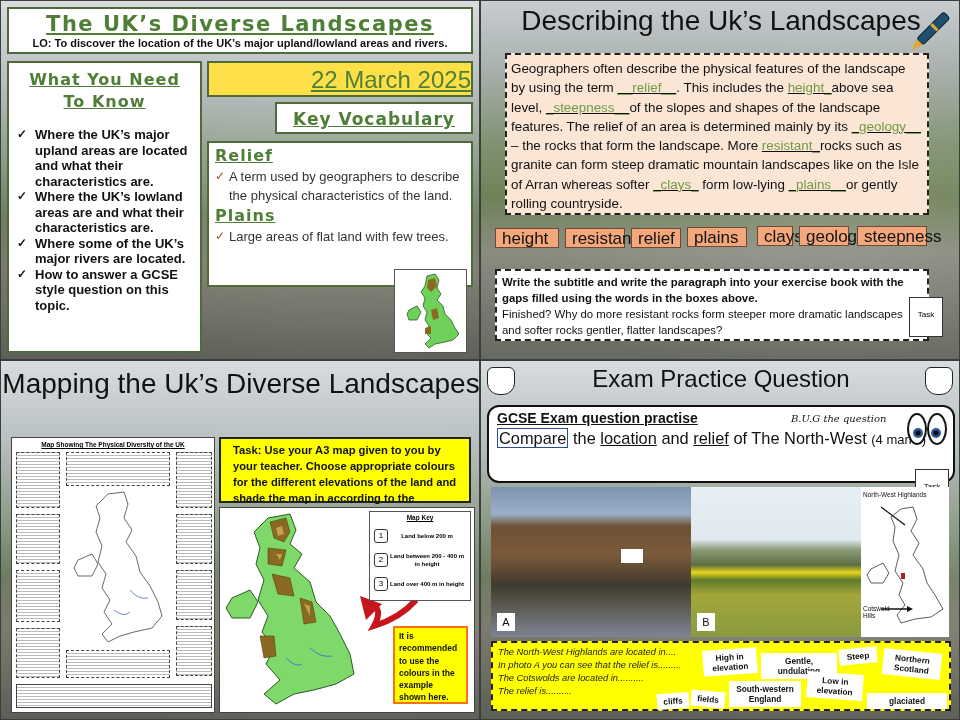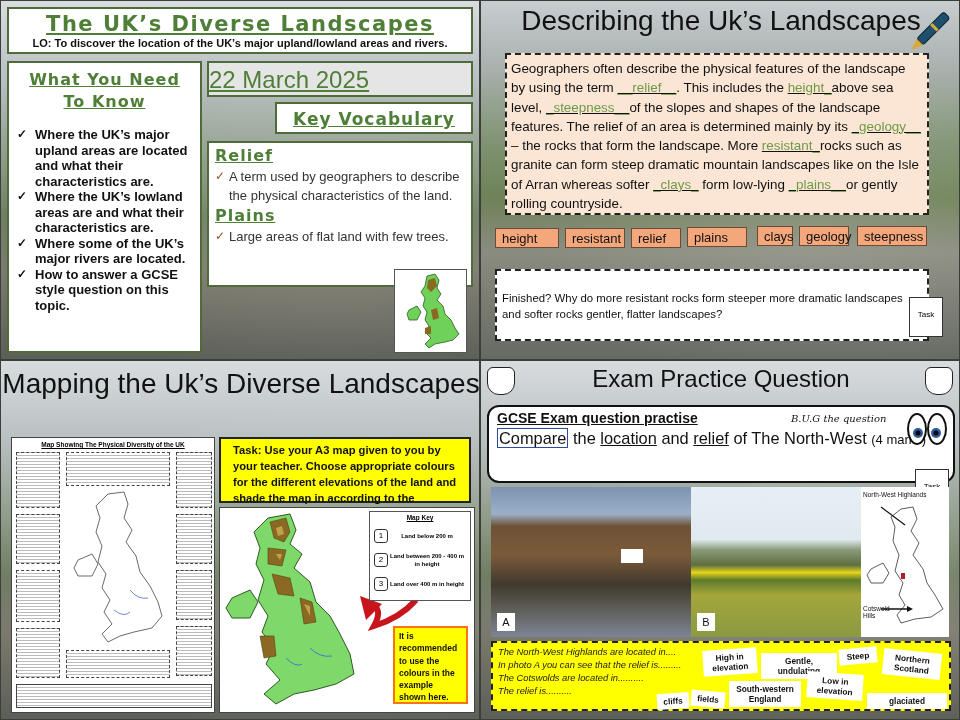--- a/index.html
+++ b/index.html
@@ -13,37 +13,37 @@
 
   
   .title-box { position:absolute; left:6px; top:6px; width:466px; height:47px; background:#fff; border:2px solid #4f6b3a; text-align:center; }
   .title-box .t { font-family:"DejaVu Sans", sans-serif; font-weight:bold; color:#4f7f36; font-size:21px; letter-spacing:1.5px; text-decoration:underline; line-height:26px; margin-top:2px; }
   .title-box .lo { font-size:11px; font-weight:bold; color:#111; }
   .wyntk { position:absolute; left:6px; top:60px; width:195px; height:292px; background:#fff; border:2px solid #4f6b3a; padding:6px 6px; }
   .wyntk h2 { font-family:"DejaVu Sans", sans-serif; color:#4f7f36; font-size:16px; text-align:center; text-decoration:underline; letter-spacing:1px; line-height:22px; }
   .wyntk ul { list-style:none; margin-top:14px; }
   .wyntk li { font-size:13px; font-weight:bold; color:#111; line-height:15.5px; padding-left:20px; position:relative; }
   .wyntk li::before { content:"\2713"; position:absolute; left:2px; top:0; font-size:12px; }
-  .date-box { position:absolute; left:206px; top:60px; width:266px; height:36px; background:#e5e5e5; border:2px solid #4f6b3a; text-align:left; }
+  .date-box { position:absolute; left:206px; top:60px; width:266px; height:36px; background:#fde047; border:2px solid #4f6b3a; text-align:right; }
   .date-box span { font-size:24px; color:#4f7f36; text-decoration:underline; line-height:34px; }
   .kv-box { position:absolute; left:274px; top:101px; width:198px; height:32px; background:#fff; border:2px solid #4f6b3a; text-align:center; }
   .kv-box span { font-family:"DejaVu Sans", sans-serif; font-weight:bold; color:#4f7f36; font-size:17px; letter-spacing:1px; text-decoration:underline; line-height:30px; }
   .vocab { position:absolute; left:206px; top:140px; width:266px; height:146px; background:#fff; border:2px solid #4f6b3a; padding:2px 6px; }
   .vocab h3 { font-family:"DejaVu Sans", sans-serif; font-weight:bold; color:#4f7f36; font-size:16px; text-decoration:underline; letter-spacing:1px; line-height:22px; }
   .vocab p { font-size:13px; color:#333; line-height:19px; padding-left:14px; position:relative; }
   .vocab p::before { content:"\2713"; color:#a0522d; position:absolute; left:0; top:0; font-size:12px; }
   .uk-thumb { position:absolute; left:393px; top:268px; width:73px; height:84px; background:#fff; border:1px solid #555; }
 
   
   .s2 h1 { position:absolute; left:0; top:4px; width:480px; text-align:center; font-size:28px; color:#111; font-weight:normal; }
   .pen { position:absolute; left:423px; top:8px; }
   .para { position:absolute; left:24px; top:52px; width:424px; height:162px; background:#fbe6d6; border:2px dashed #222; padding:4px 4px; font-size:13.4px; line-height:19.3px; color:#111; }
   .gap { color:#6f9a45; text-decoration:underline; text-decoration-color:#111; }
   .chips { position:absolute; left:14px; top:225px; width:460px; height:24px; }
-  .chip { position:absolute; height:20px; background:#f4a77b; border:1px solid #6b4a37; font-size:13px; color:#111; padding:2px 6px; line-height:15px; }
+  .chip { position:absolute; height:20px; background:#f4a77b; border:1px solid #6b4a37; font-size:17px; color:#111; padding:2px 6px; line-height:15px; }
   .task-box { position:absolute; left:14px; top:268px; width:434px; height:72px; background:#fff; border:2px dashed #222; padding:3px 5px; font-size:11.4px; line-height:16px; color:#111; }
   .task-box b { font-weight:bold; }
   .task-icon { position:absolute; width:34px; height:40px; background:#fff; border:1px solid #333; font-size:8px; text-align:center; padding-top:12px; }
 
   
   .s3 h1 { position:absolute; left:0; top:6px; width:480px; text-align:center; font-size:28px; color:#111; font-weight:normal; line-height:33px; }
   .worksheet { position:absolute; left:10px; top:76px; width:204px; height:276px; background:#fff; border:1px solid #444; padding:3px; }
   .worksheet .ws-title { font-size:6.5px; font-weight:bold; text-align:center; text-decoration:underline; }
   .ws-block { position:absolute; border:1px dashed #444; background:repeating-linear-gradient(180deg,#fff 0 2px,#bbb 2px 3px); }
   .s3-task { position:absolute; left:218px; top:76px; width:252px; height:66px; background:#ffff00; border:2px solid #222; font-size:11.2px; font-weight:bold; color:#111; line-height:16px; padding:3px 12px; }
@@ -131,21 +131,21 @@
   <div class="chips">
     <div class="chip" style="left:0;top:2px;width:64px;">height</div>
     <div class="chip" style="left:70px;top:2px;width:60px;">resistant</div>
     <div class="chip" style="left:136px;top:2px;width:50px;">relief</div>
     <div class="chip" style="left:192px;top:1px;width:60px;">plains</div>
     <div class="chip" style="left:262px;top:0;width:36px;">clays</div>
     <div class="chip" style="left:304px;top:0;width:50px;">geology</div>
     <div class="chip" style="left:362px;top:0;width:70px;">steepness</div>
   </div>
   <div class="task-box">
-    <br>
+    <b>Write the subtitle and write the paragraph into your exercise book with the gaps filled using the words in the boxes above.</b><br>
     <span>Finished? Why do more resistant rocks form steeper more dramatic landscapes and softer rocks gentler, flatter landscapes?</span>
   </div>
   <div class="task-icon" style="left:428px;top:296px;">
     <span>Task</span>
   </div>
 </div>
 
 <div class="slide s3">
   <div class="bg-land"></div>
   <h1>Mapping the Uk’s Diverse Landscapes</h1>

